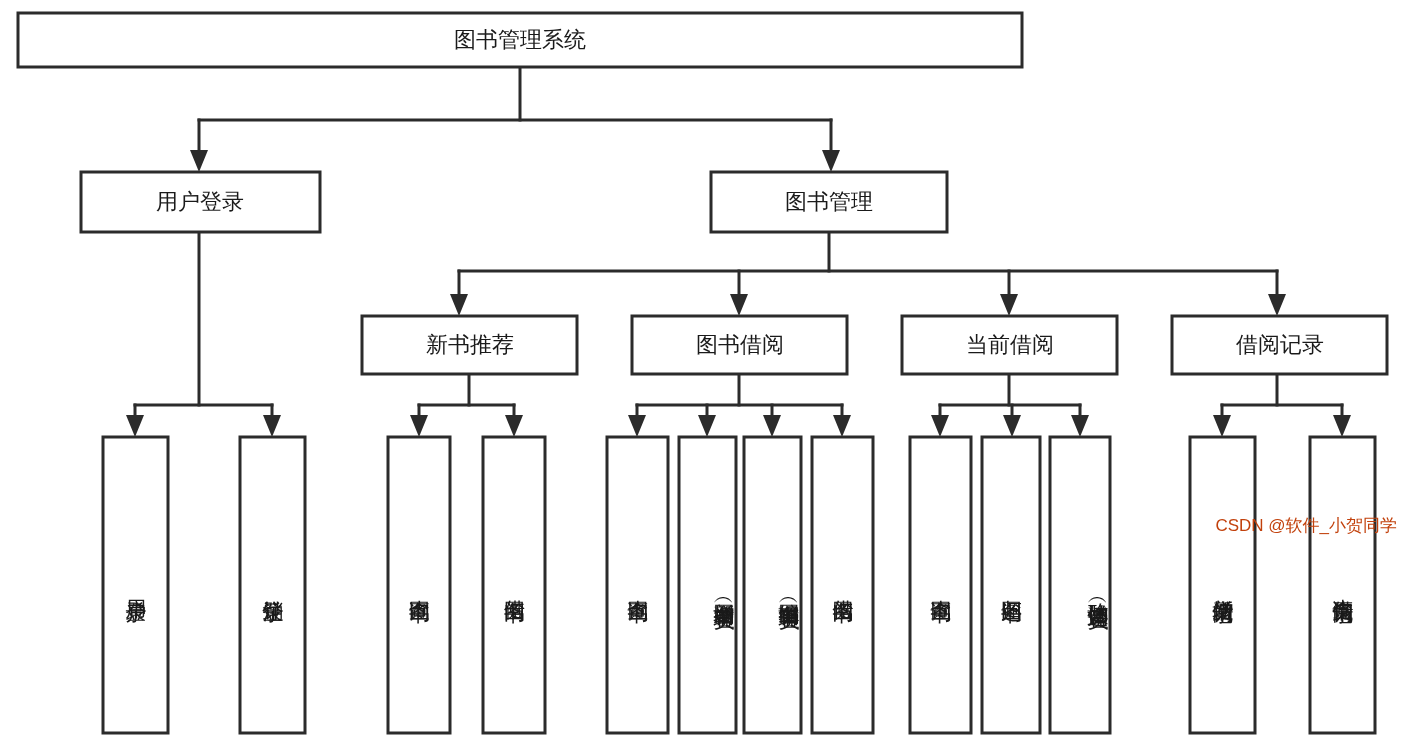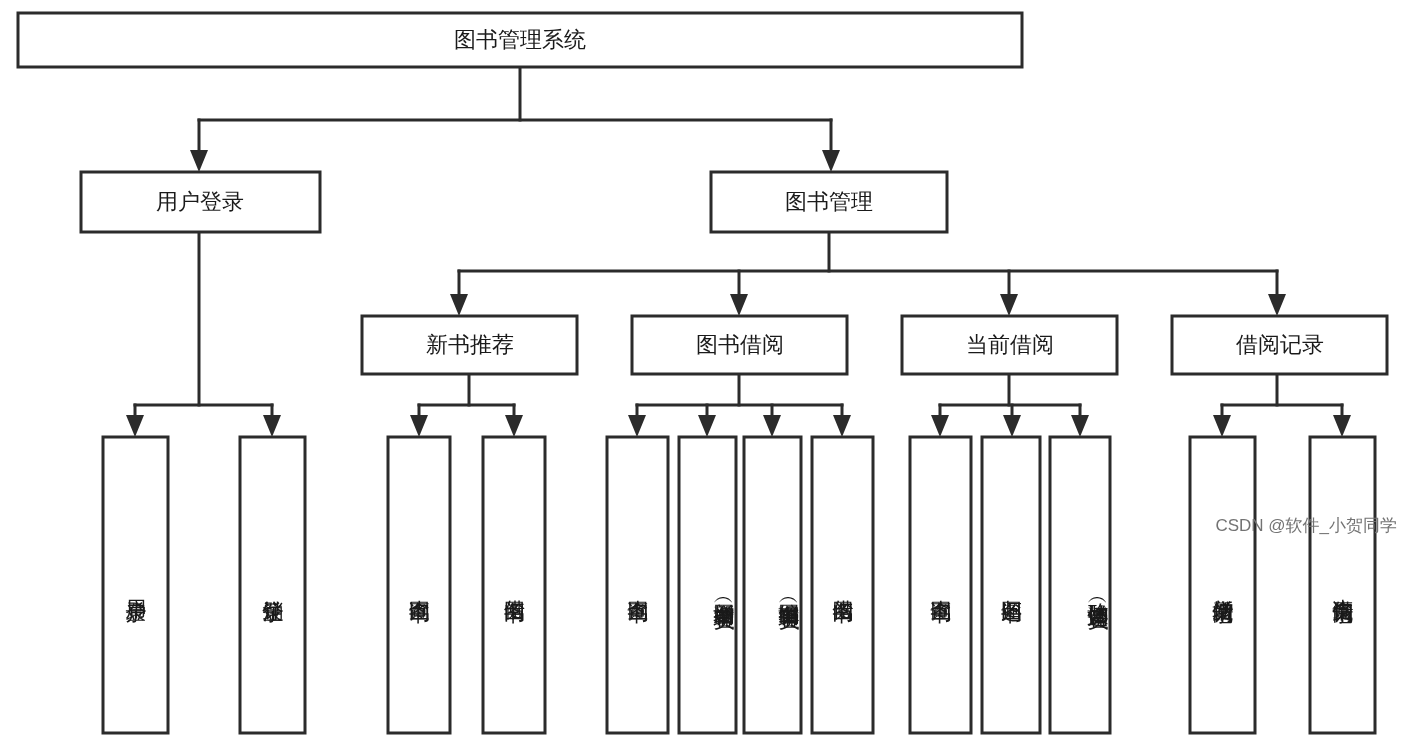--- a/index.html
+++ b/index.html
@@ -59,21 +59,21 @@
     white-space: nowrap;
     text-align: center;
     pointer-events: none;
   }
   .watermark {
     position: absolute;
     right: 8px;
     bottom: 6px;
     font-family: "Liberation Sans", "DejaVu Sans", sans-serif;
     font-size: 17px;
-    color: #737373;
+    color: #c2410c;
     white-space: nowrap;
   }
 </style>
 </head>
 <body>
 
 <div id="diagram-root">
 
   <svg class="diagram-canvas" viewBox="0 0 1405 747" xmlns="http://www.w3.org/2000/svg">
 

